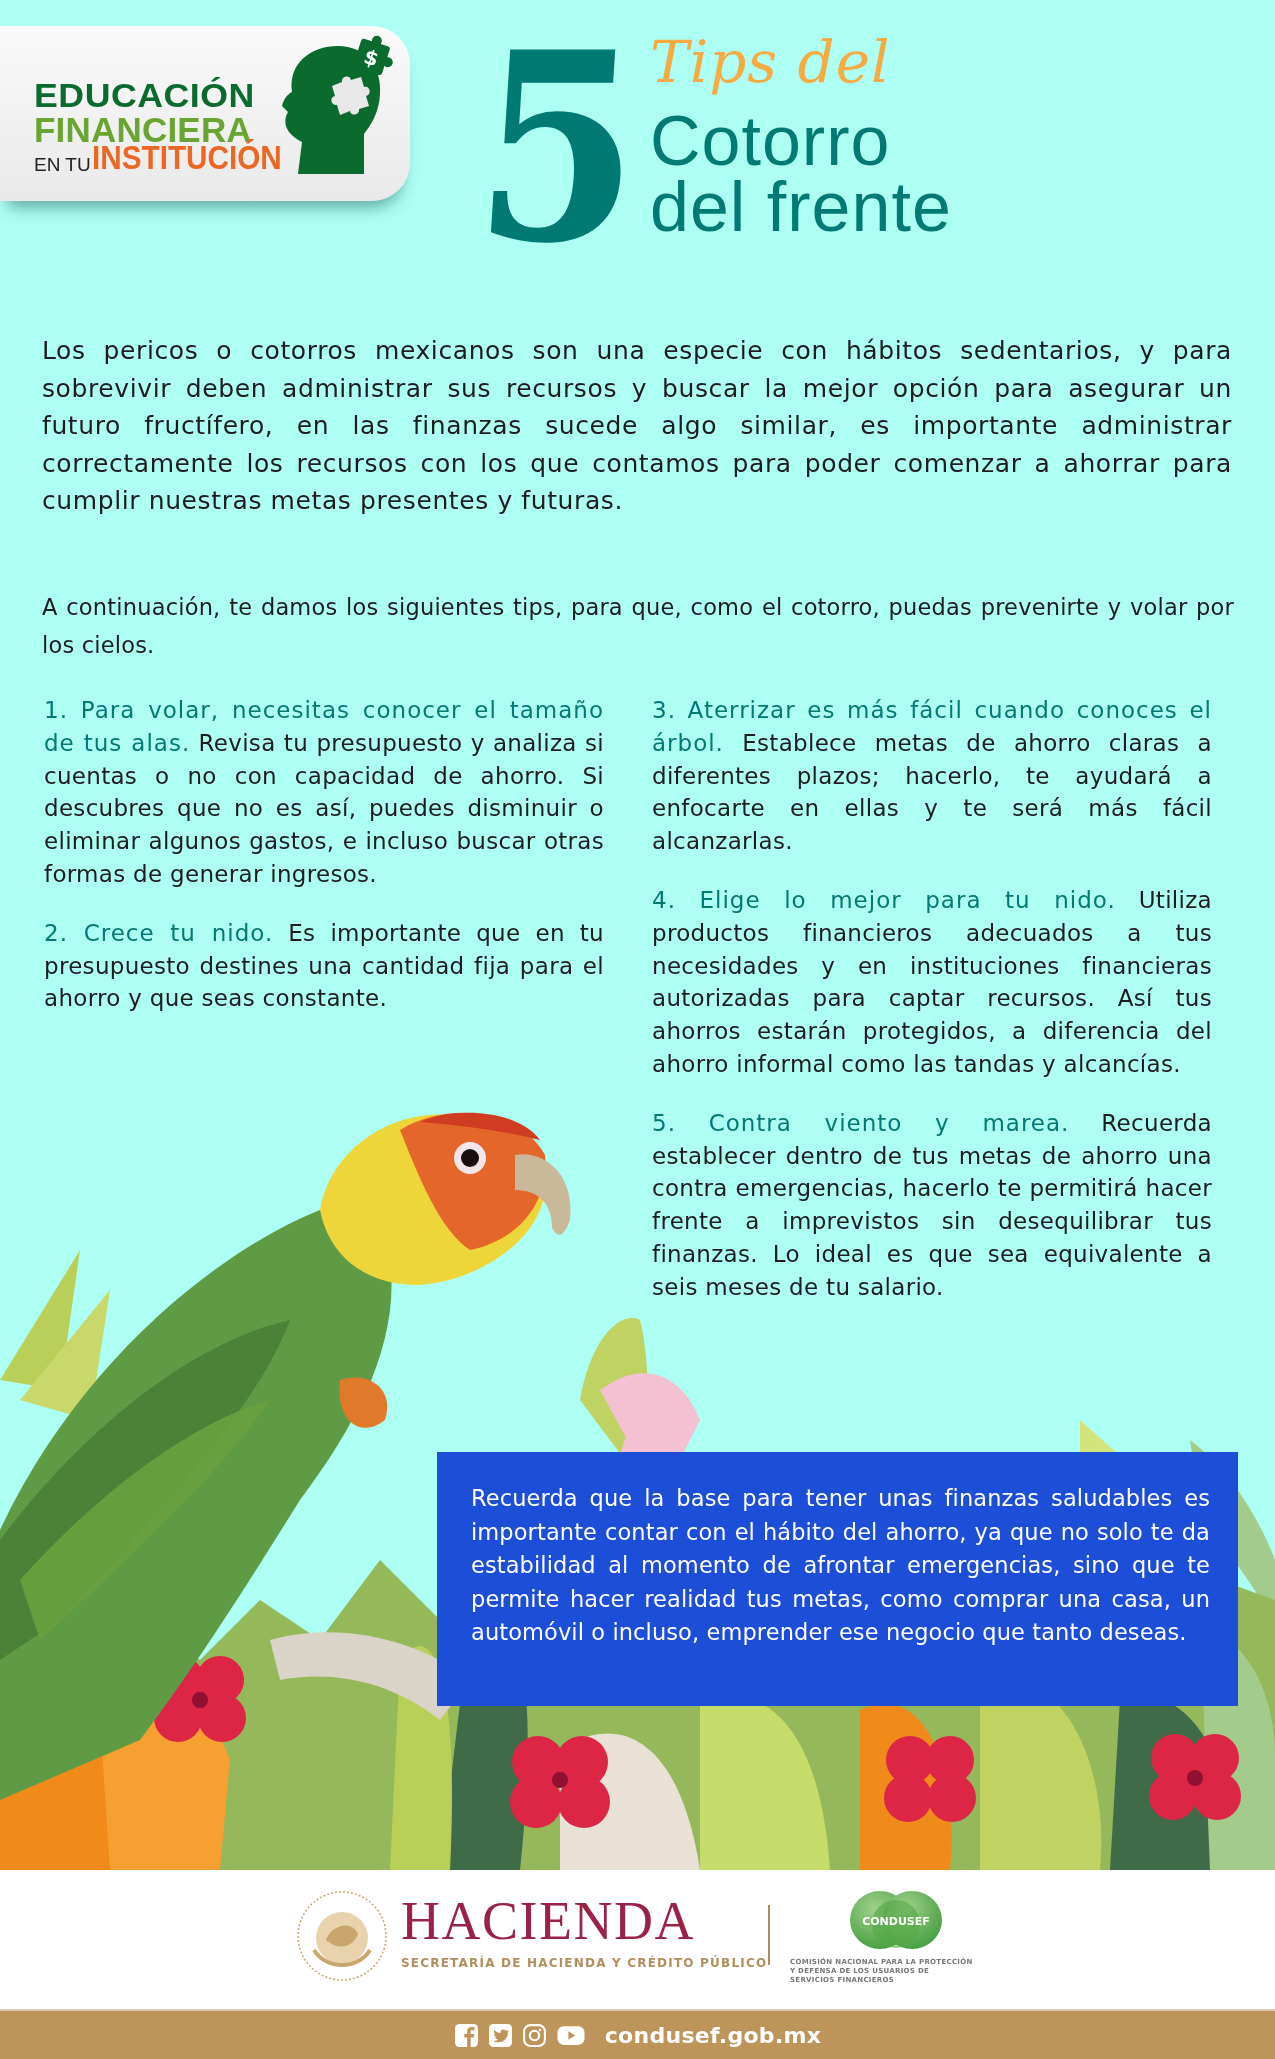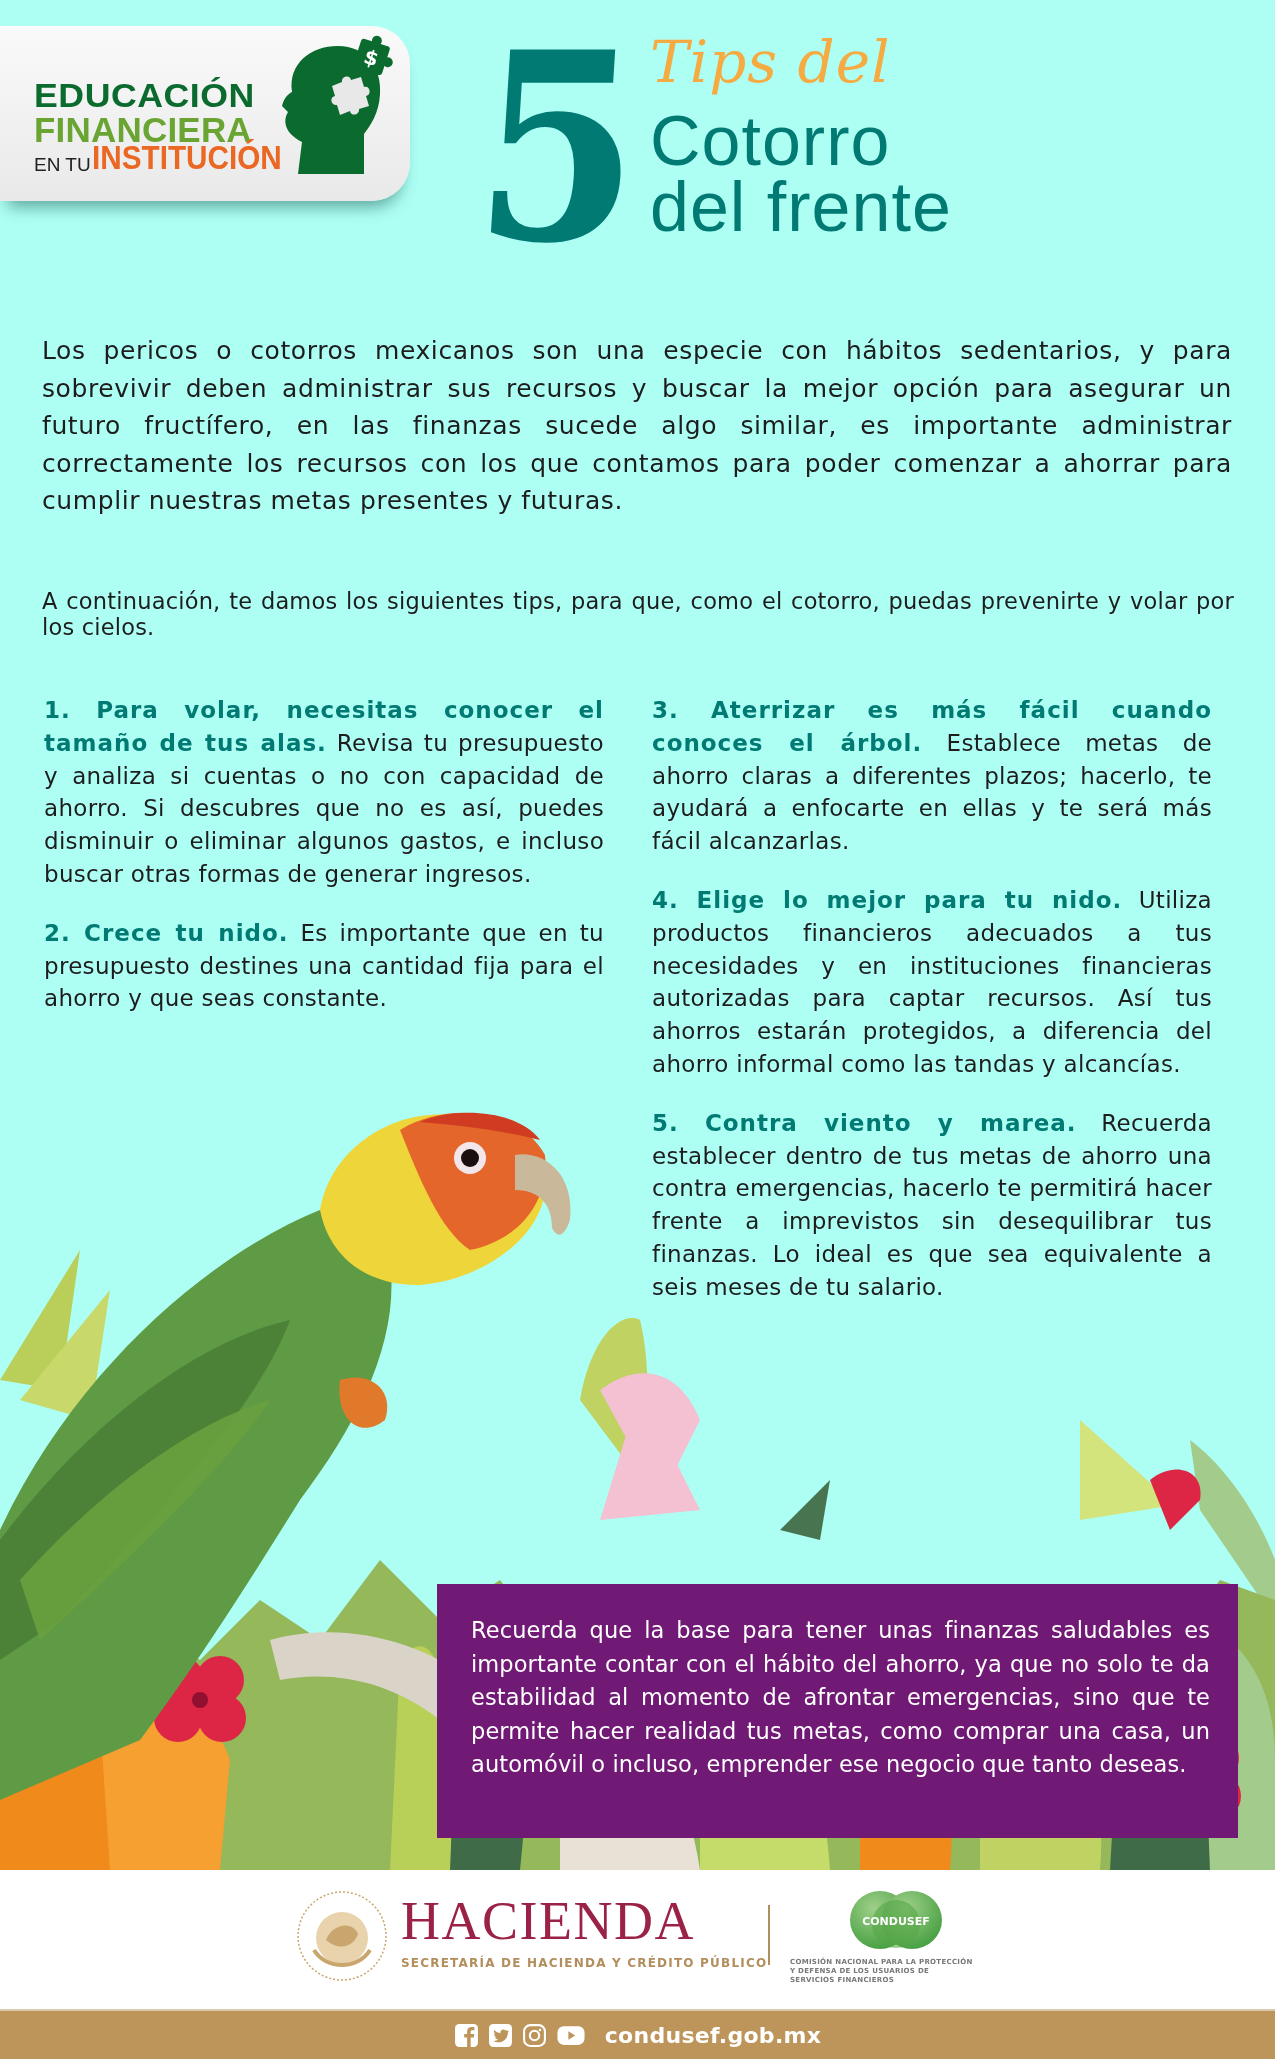--- a/index.html
+++ b/index.html
@@ -60,35 +60,35 @@
   .title-l3 { top: 172px; }
 
   
   .intro {
     position: absolute; left: 42px; top: 332px; width: 1190px;
     font-size: 25px; line-height: 37.5px; text-align: justify;
     text-align-last: left; letter-spacing: 0.6px;
   }
   .cont {
     position: absolute; left: 42px; top: 588px; width: 1192px;
-    font-size: 22.5px; line-height: 26px; text-align: justify; letter-spacing: 0.2px;
+    font-size: 22.5px; line-height: 38px; text-align: justify; letter-spacing: 0.2px;
   }
   .col { position: absolute; width: 560px; font-size: 23px; line-height: 32.8px; text-align: justify; letter-spacing: 0.3px; }
   .col-left { left: 44px; top: 694px; }
   .col-right { left: 652px; top: 694px; }
   .tip { margin-bottom: 26px; }
-  .tip-title { color: #007a73; font-weight: 700; letter-spacing: 1px; }
+  .tip-title { color: #007a73; font-weight: 400; letter-spacing: 1px; }
 
   
   .illus { position: absolute; left: 0; top: 1060px; width: 1275px; height: 810px; }
 
   
   .callout {
-    position: absolute; left: 437px; top: 1584px; width: 801px; height: 254px;
-    background: #701a75;
+    position: absolute; left: 437px; top: 1452px; width: 801px; height: 254px;
+    background: #1d4ed8;
     padding: 30px 28px 0 34px;
   }
   .callout p {
     color: #ffffff; font-size: 22.5px; line-height: 33.5px;
     text-align: justify; letter-spacing: 0.1px;
   }
 
   
   .footer-white {
     position: absolute; left: 0; top: 1870px; width: 1275px; height: 141px;

